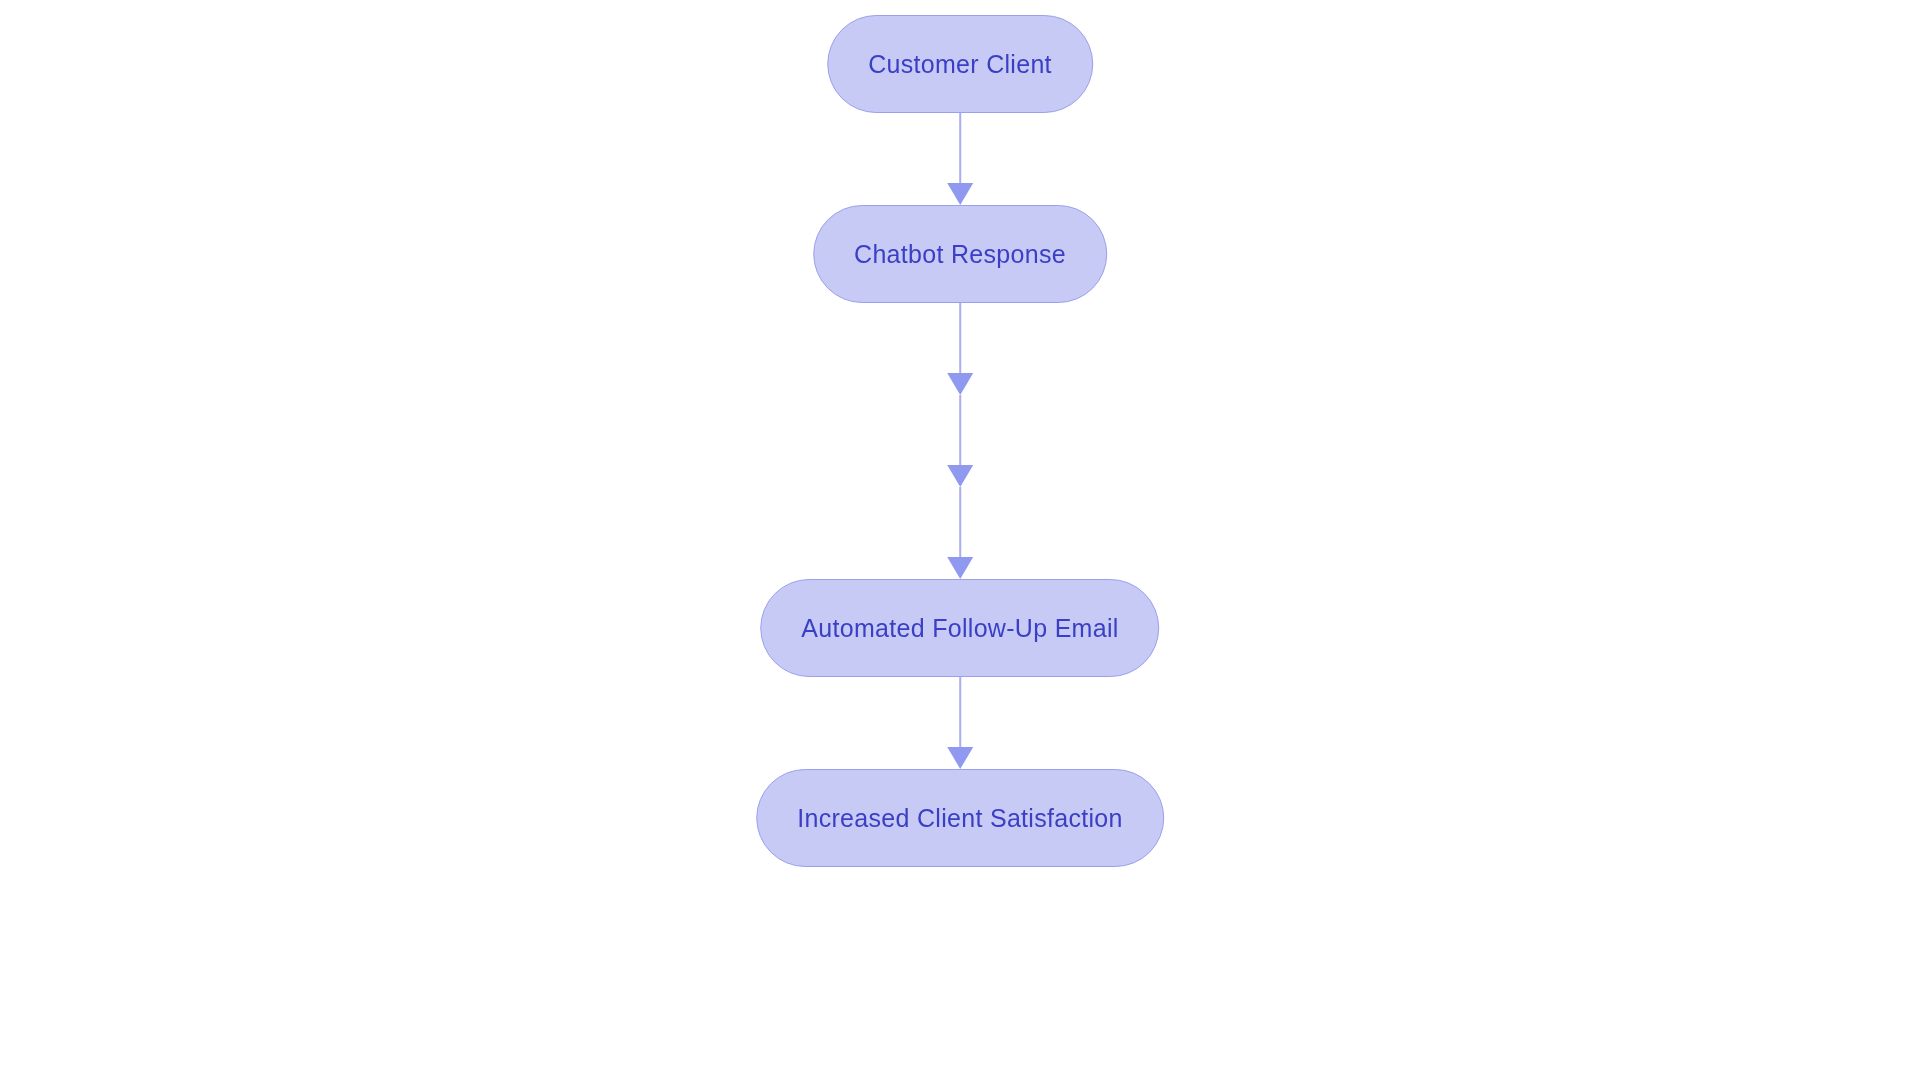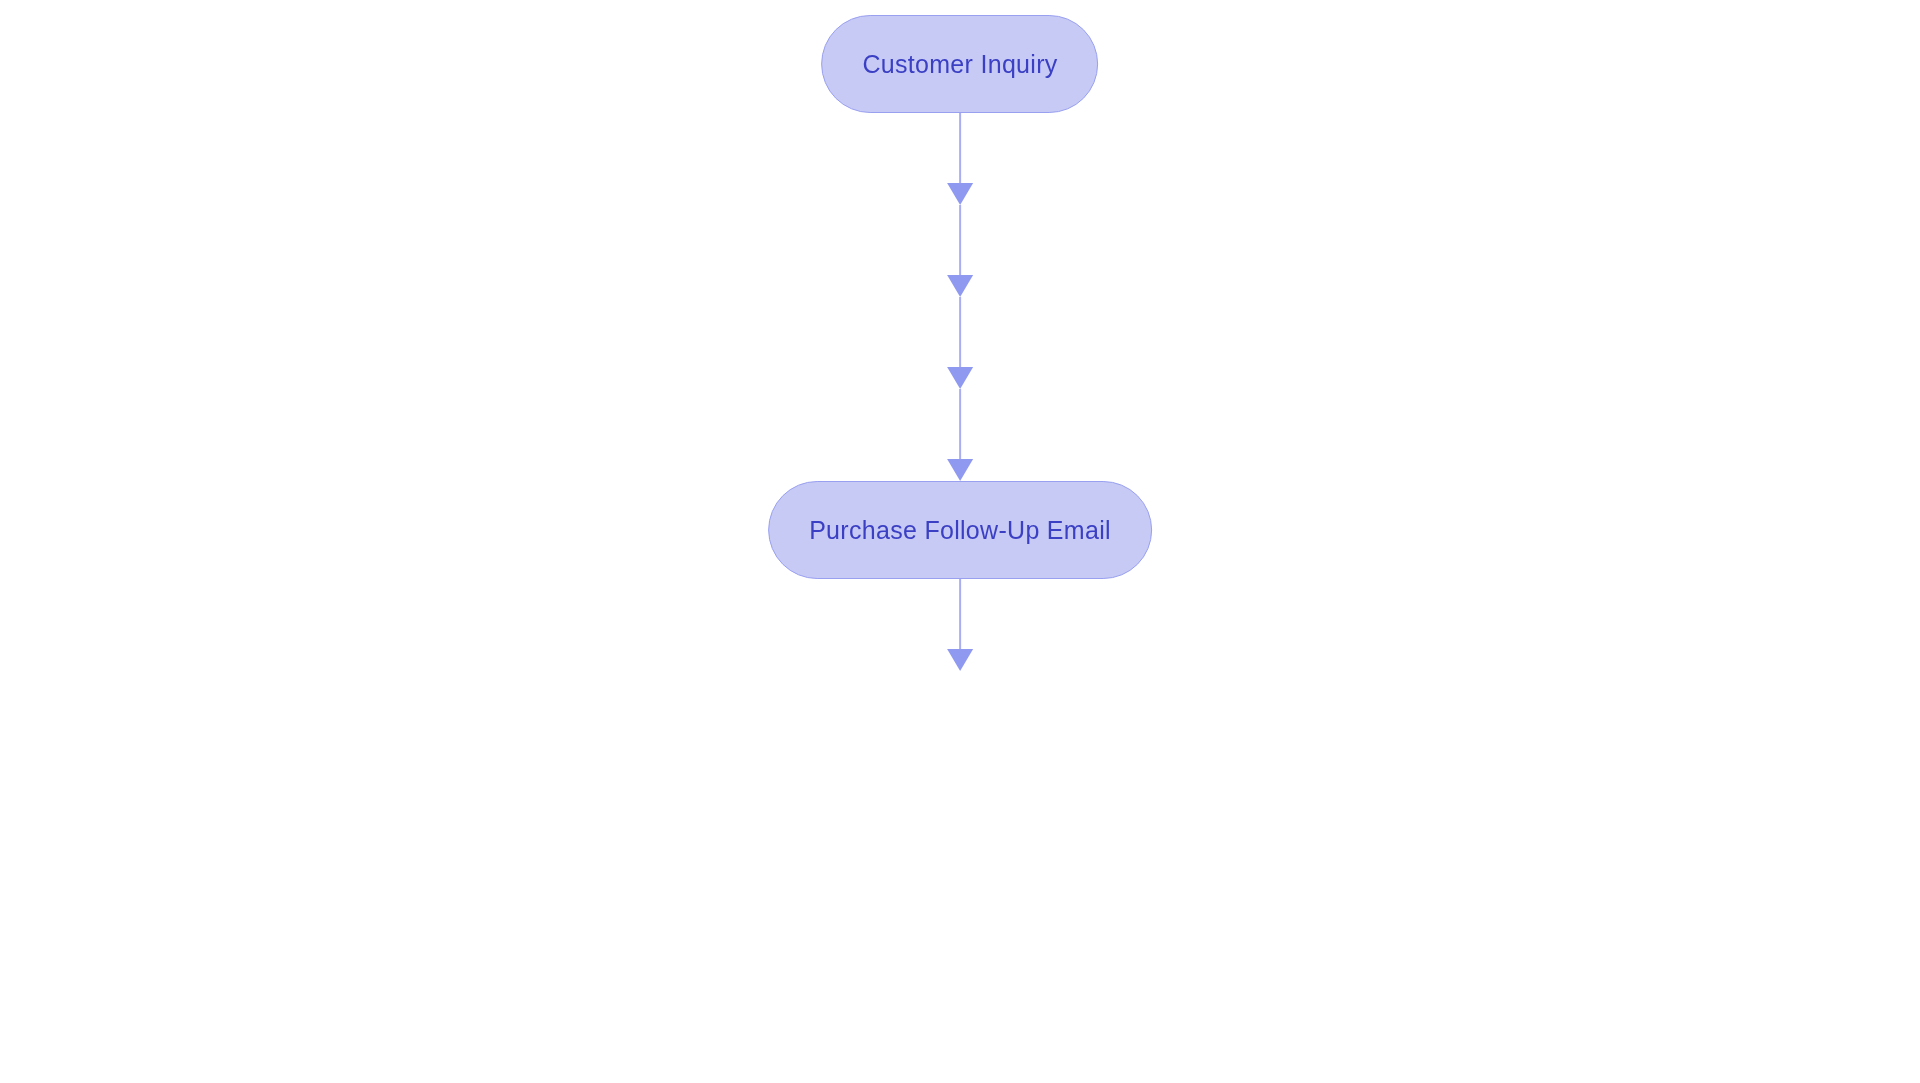--- a/index.html
+++ b/index.html
@@ -67,39 +67,45 @@
     border-top: 22px solid var(--arrow-head);
     margin-top: -2px;
   }
 </style>
 </head>
 <body>
 
 <div class="canvas">
   <div class="flow" id="flow">
       <div class="node">
-        <span>Customer Inquiry</span>
+        <span>Customer Client</span>
       </div>
       <div class="connector">
         <div class="line"></div>
         <div class="head"></div>
+      </div>
+      <div class="node">
+        <span>Chatbot Response</span>
       </div>
       <div class="connector">
         <div class="line"></div>
         <div class="head"></div>
       </div>
       <div class="connector">
         <div class="line"></div>
         <div class="head"></div>
       </div>
       <div class="connector">
         <div class="line"></div>
         <div class="head"></div>
       </div>
       <div class="node">
-        <span>Purchase Follow-Up Email</span>
+        <span>Automated Follow-Up Email</span>
       </div>
       <div class="connector">
         <div class="line"></div>
         <div class="head"></div>
       </div>
+      <div class="node">
+        <span>Increased Client Satisfaction</span>
+      </div>
     </div>
 </div>
 
 </body></html>

